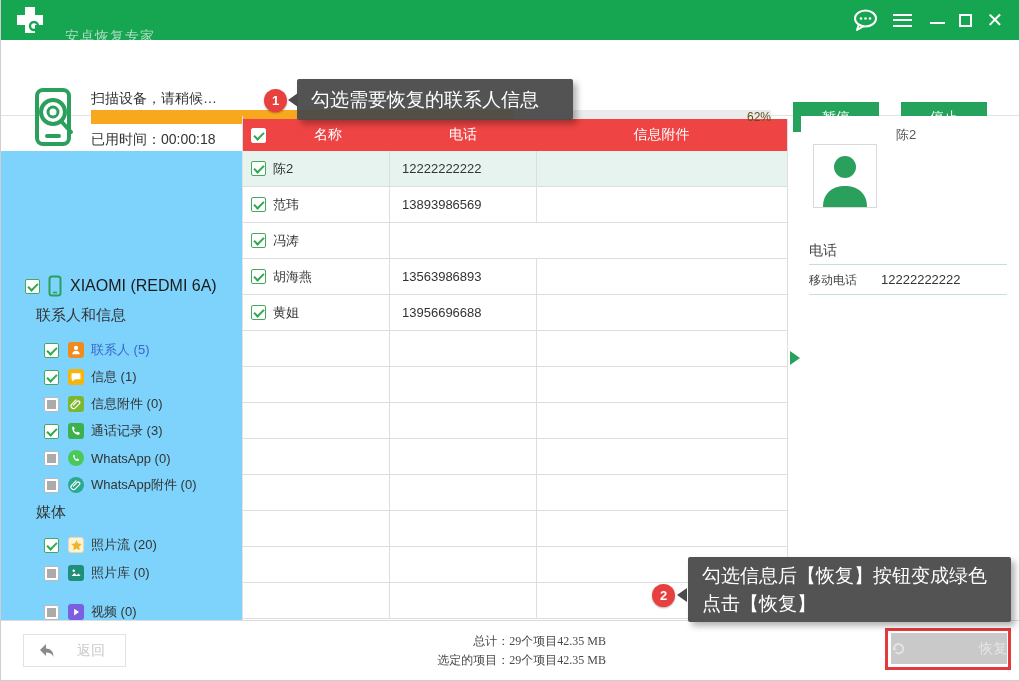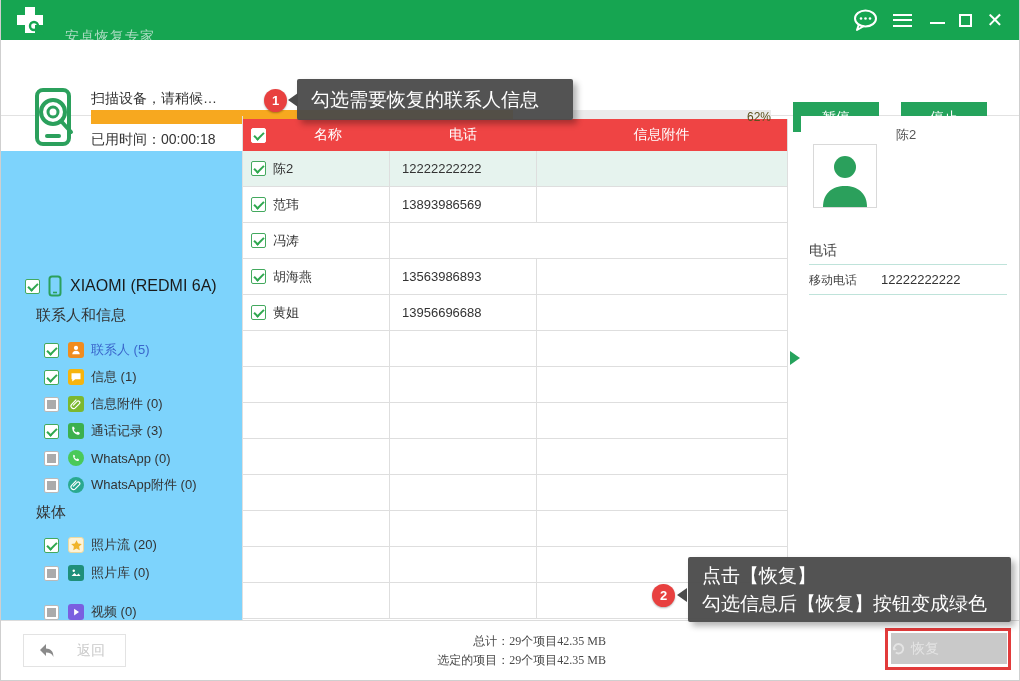--- a/index.html
+++ b/index.html
@@ -80,21 +80,21 @@
   .d-line { position:absolute; left:8px; width:198px; height:1px; background:#bfe3da; }
   .d-label { position:absolute; left:8px; top:156px; font-size:12px; color:#444; }
   .d-value { position:absolute; left:80px; top:156px; font-size:13px; color:#333; }
 
   
   .footer { position:absolute; left:0; top:620px; width:100%; height:59px; background:#fff; border-top:1px solid #dcdcdc; }
   .back-btn { position:absolute; left:22px; top:13px; width:103px; height:33px; border:1px solid #e3e3e3; background:#fff; display:flex; align-items:center; cursor:default; }
   .back-btn .lbl { color:#c9c9c9; font-size:14px; margin-left:22px; }
   .totals { position:absolute; left:280px; top:11px; width:325px; text-align:right; font-size:12px; line-height:19px; color:#4a4a4a; font-family:"Liberation Serif","DejaVu Serif",serif; }
   .recover-outline { position:absolute; left:884px; top:7px; width:126px; height:42px; border:3px solid #e23b3b; z-index:9; }
-  .recover-btn { position:absolute; left:890px; top:12px; width:116px; height:31px; background:#c9c9c9; color:#e4e4e4; font-size:14px; display:flex; align-items:center; justify-content:flex-start; gap:5px; cursor:pointer; }
+  .recover-btn { position:absolute; left:890px; top:12px; width:116px; height:31px; background:#c9c9c9; color:#e4e4e4; font-size:14px; display:flex; align-items:center; justify-content:space-between; gap:5px; cursor:pointer; }
 
   
   .step-circle { position:absolute; width:23px; height:23px; border-radius:50%; background:#e8403f; color:#fff; font-size:13px; font-weight:bold; text-align:center; line-height:23px; z-index:12; box-shadow:0 1px 2px rgba(0,0,0,.3); }
   .step1-circle { left:263px; top:89px; }
   .step2-circle { left:651px; top:584px; }
   .tip-arrow { position:absolute; width:0; height:0; border-top:7px solid transparent; border-bottom:7px solid transparent; border-right:10px solid #4b4b4b; z-index:12; }
   .tip1-arrow { left:287px; top:93px; }
   .tip2-arrow { left:676px; top:588px; }
   .tooltip { position:absolute; background:rgba(74,74,74,.95); color:#fff; font-size:19px; z-index:10; box-shadow:4px 4px 6px rgba(0,0,0,.3); border-radius:2px; }
   .tip1 { left:296px; top:79px; width:276px; height:41px; line-height:41px; padding-left:14px; }
@@ -401,17 +401,17 @@
     </div>
   </div>
 
   <div class="step-circle step1-circle">1</div>
   <div class="tip-arrow tip1-arrow"></div>
   <div class="tooltip tip1">勾选需要恢复的联系人信息</div>
 
   <div class="step-circle step2-circle">2</div>
   <div class="tip-arrow tip2-arrow"></div>
   <div class="tooltip tip2">
+    <div>勾选信息后【恢复】按钮变成绿色</div>
     <div>点击【恢复】</div>
-    <div>勾选信息后【恢复】按钮变成绿色</div>
   </div>
 
 </div>
 
 </body></html>

